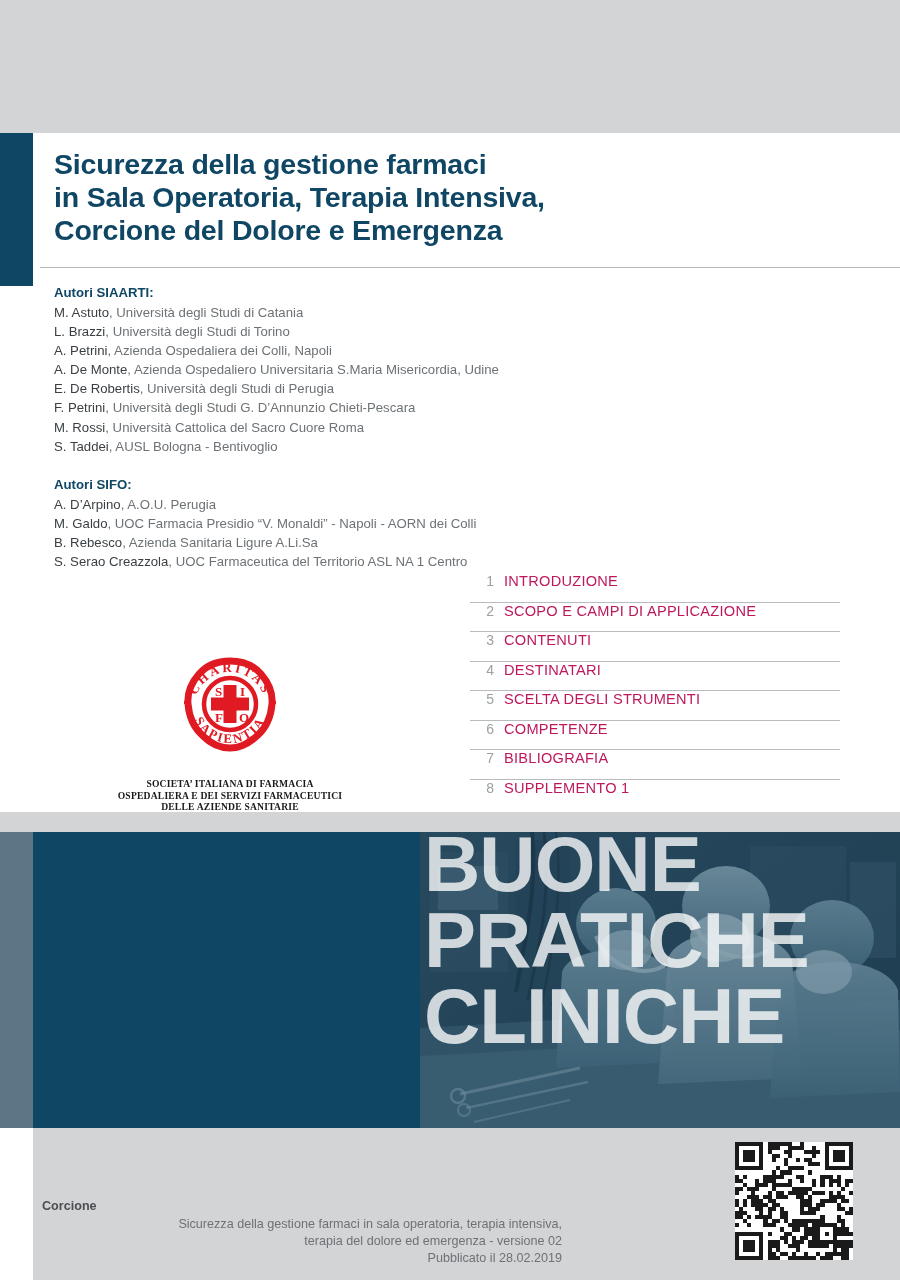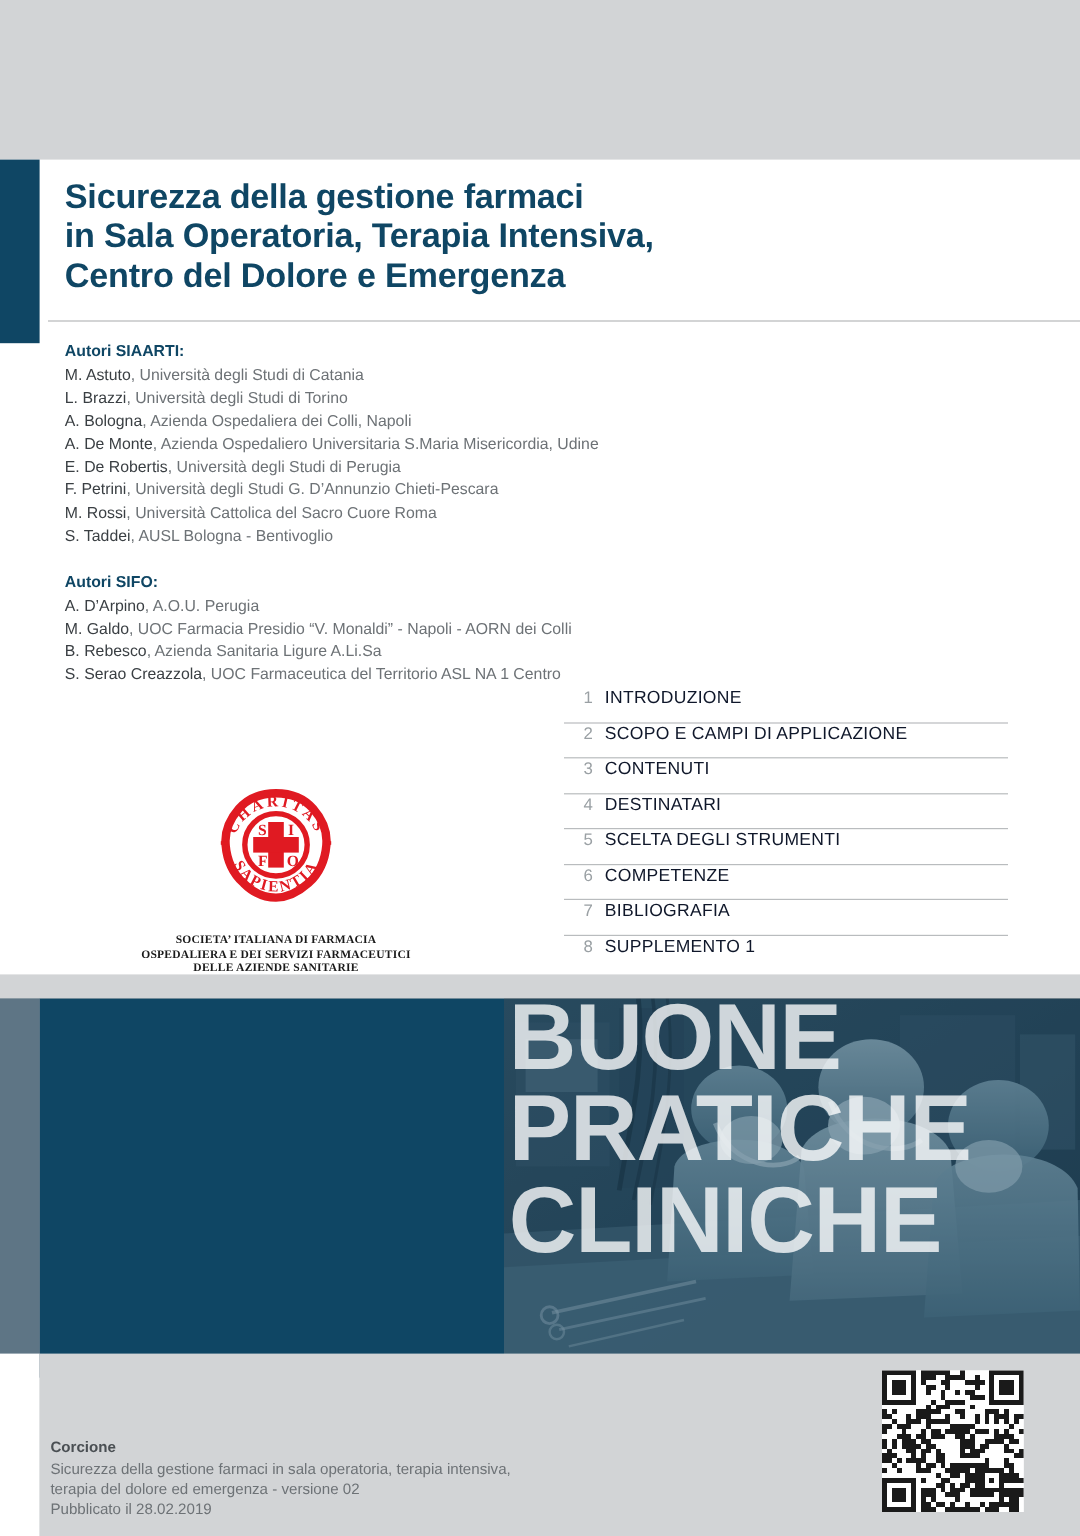--- a/index.html
+++ b/index.html
@@ -52,21 +52,21 @@
   .toc-row{
     display:flex;align-items:baseline;
     border-bottom:1px solid #b9bcbe;
     height:28.5px;
   }
   .toc-row:last-child{border-bottom:none;}
   .toc-num{
     width:24px;text-align:right;color:#9aa0a4;font-size:14px;
     margin-right:10px;flex:none;
   }
-  .toc-label{color:#0f172a;font-size:14.6px;letter-spacing:0.25px;}
+  .toc-label{color:#be185d;font-size:14.6px;letter-spacing:0.25px;}
 
   
   .hero{position:absolute;left:0;top:812px;width:900px;height:316px;background:#7c8d99;overflow:hidden;margin-top:20px;}
   .hero-photo{position:absolute;left:420px;top:0;width:480px;height:316px;overflow:hidden;background:#2a3b47;}
   .hero-blue{position:absolute;left:33px;top:0;width:387px;height:316px;background:#0f4664;}
   .hero-leftstrip{position:absolute;left:0;top:0;width:33px;height:316px;background:#5e7585;}
 
   
   .hero-words{position:absolute;left:424px;top:-6px;width:520px;z-index:5;pointer-events:none;}
   .hero-word{
@@ -80,44 +80,44 @@
   .foot-note{
     position:absolute;right:177px;top:1143px;width:420px;text-align:right;
     color:#0f4664;font-size:14.6px;line-height:21px;
   }
   .qr{
     position:absolute;left:735px;top:1142px;width:118px;height:118px;
     background:#ffffff;padding:0;box-sizing:border-box;
   }
   .version{position:absolute;left:42px;top:1198px;width:520px;}
   .version-head{color:#4a4f53;font-size:12.6px;font-weight:bold;line-height:17.5px;}
-  .version-line{color:#6d7276;font-size:12.6px;line-height:17.3px;white-space:nowrap;}
+  .version-line{color:#6d7276;font-size:12.6px;line-height:17.3px;white-space:nowrap;text-align:right;}
 </style>
 </head>
 <body>
 
 <div class="page">
 
   <div class="top-band"></div>
   <div class="sheet"></div>
   <div class="spine"></div>
 
   <div class="title-wrap">
     <div class="title-line">Sicurezza della gestione farmaci</div>
     <div class="title-line">in Sala Operatoria, Terapia Intensiva,</div>
-    <div class="title-line">Centro del Dolore e Emergenza</div>
+    <div class="title-line">Corcione del Dolore e Emergenza</div>
   </div>
   <div class="title-rule"></div>
 
   <div class="authors">
     <div class="auth-head">Autori SIAARTI:</div>
     <div id="siaarti-authors">
         <div class="auth-line"><b>M. Astuto</b><span>, Università degli Studi di Catania</span></div>
         <div class="auth-line"><b>L. Brazzi</b><span>, Università degli Studi di Torino</span></div>
-        <div class="auth-line"><b>A. Bologna</b><span>, Azienda Ospedaliera dei Colli, Napoli</span></div>
+        <div class="auth-line"><b>A. Petrini</b><span>, Azienda Ospedaliera dei Colli, Napoli</span></div>
         <div class="auth-line"><b>A. De Monte</b><span>, Azienda Ospedaliero Universitaria S.Maria Misericordia, Udine</span></div>
         <div class="auth-line"><b>E. De Robertis</b><span>, Università degli Studi di Perugia</span></div>
         <div class="auth-line"><b>F. Petrini</b><span>, Università degli Studi G. D’Annunzio Chieti-Pescara</span></div>
         <div class="auth-line"><b>M. Rossi</b><span>, Università Cattolica del Sacro Cuore Roma</span></div>
         <div class="auth-line"><b>S. Taddei</b><span>, AUSL Bologna - Bentivoglio</span></div>
       </div>
     <div class="auth-gap"></div>
     <div class="auth-head">Autori SIFO:</div>
     <div id="sifo-authors">
         <div class="auth-line"><b>A. D’Arpino</b><span>, A.O.U. Perugia</span></div>

